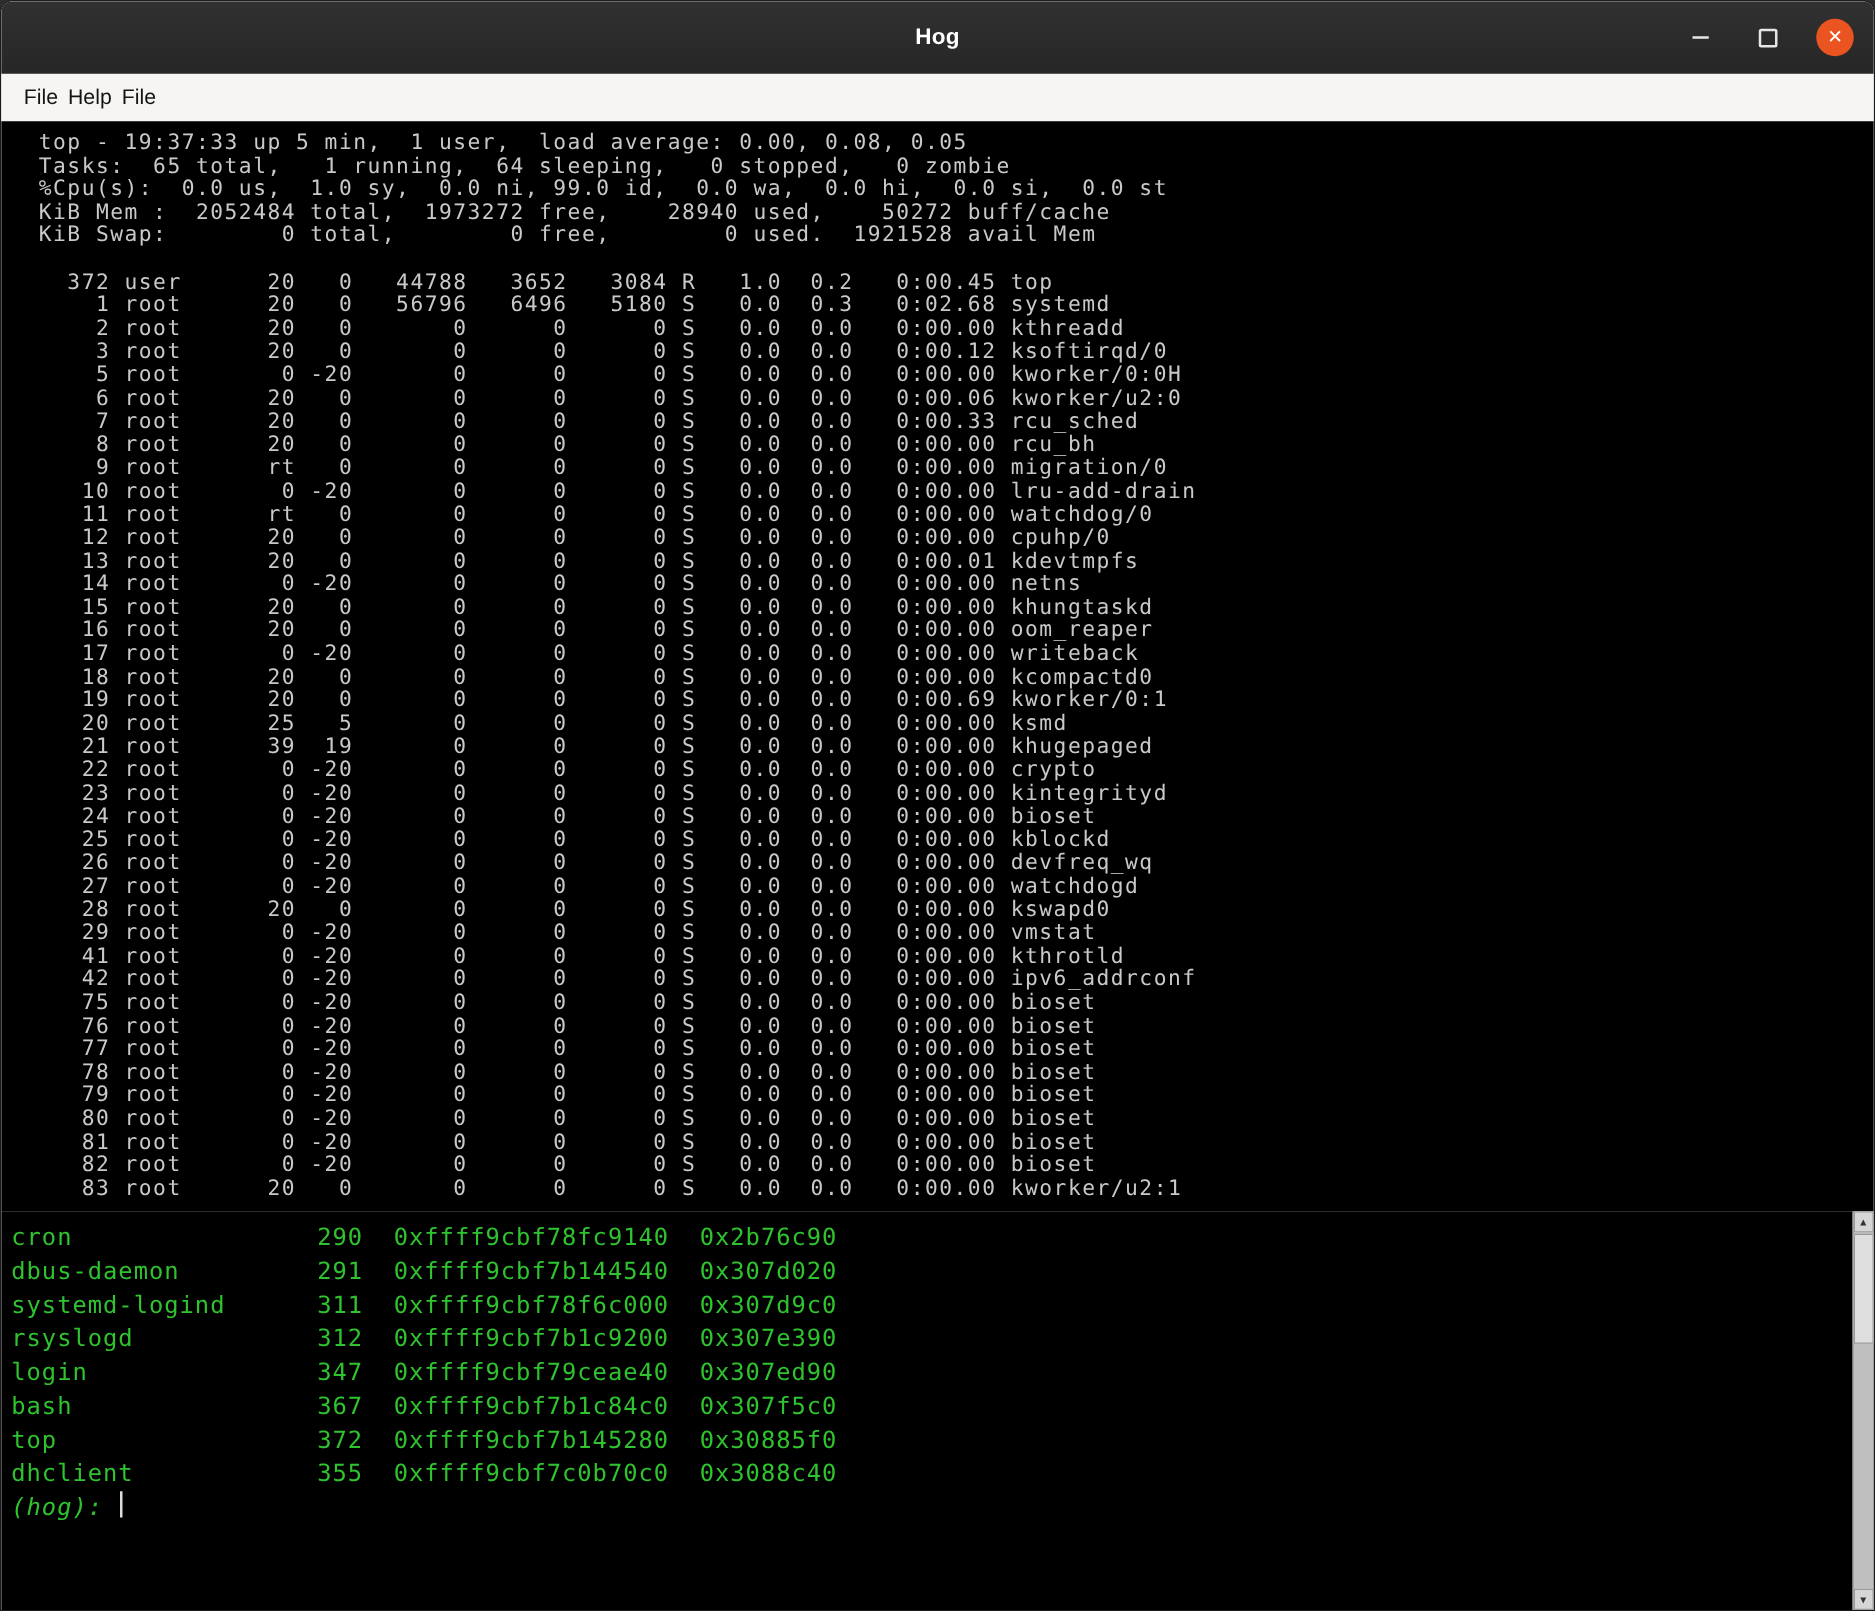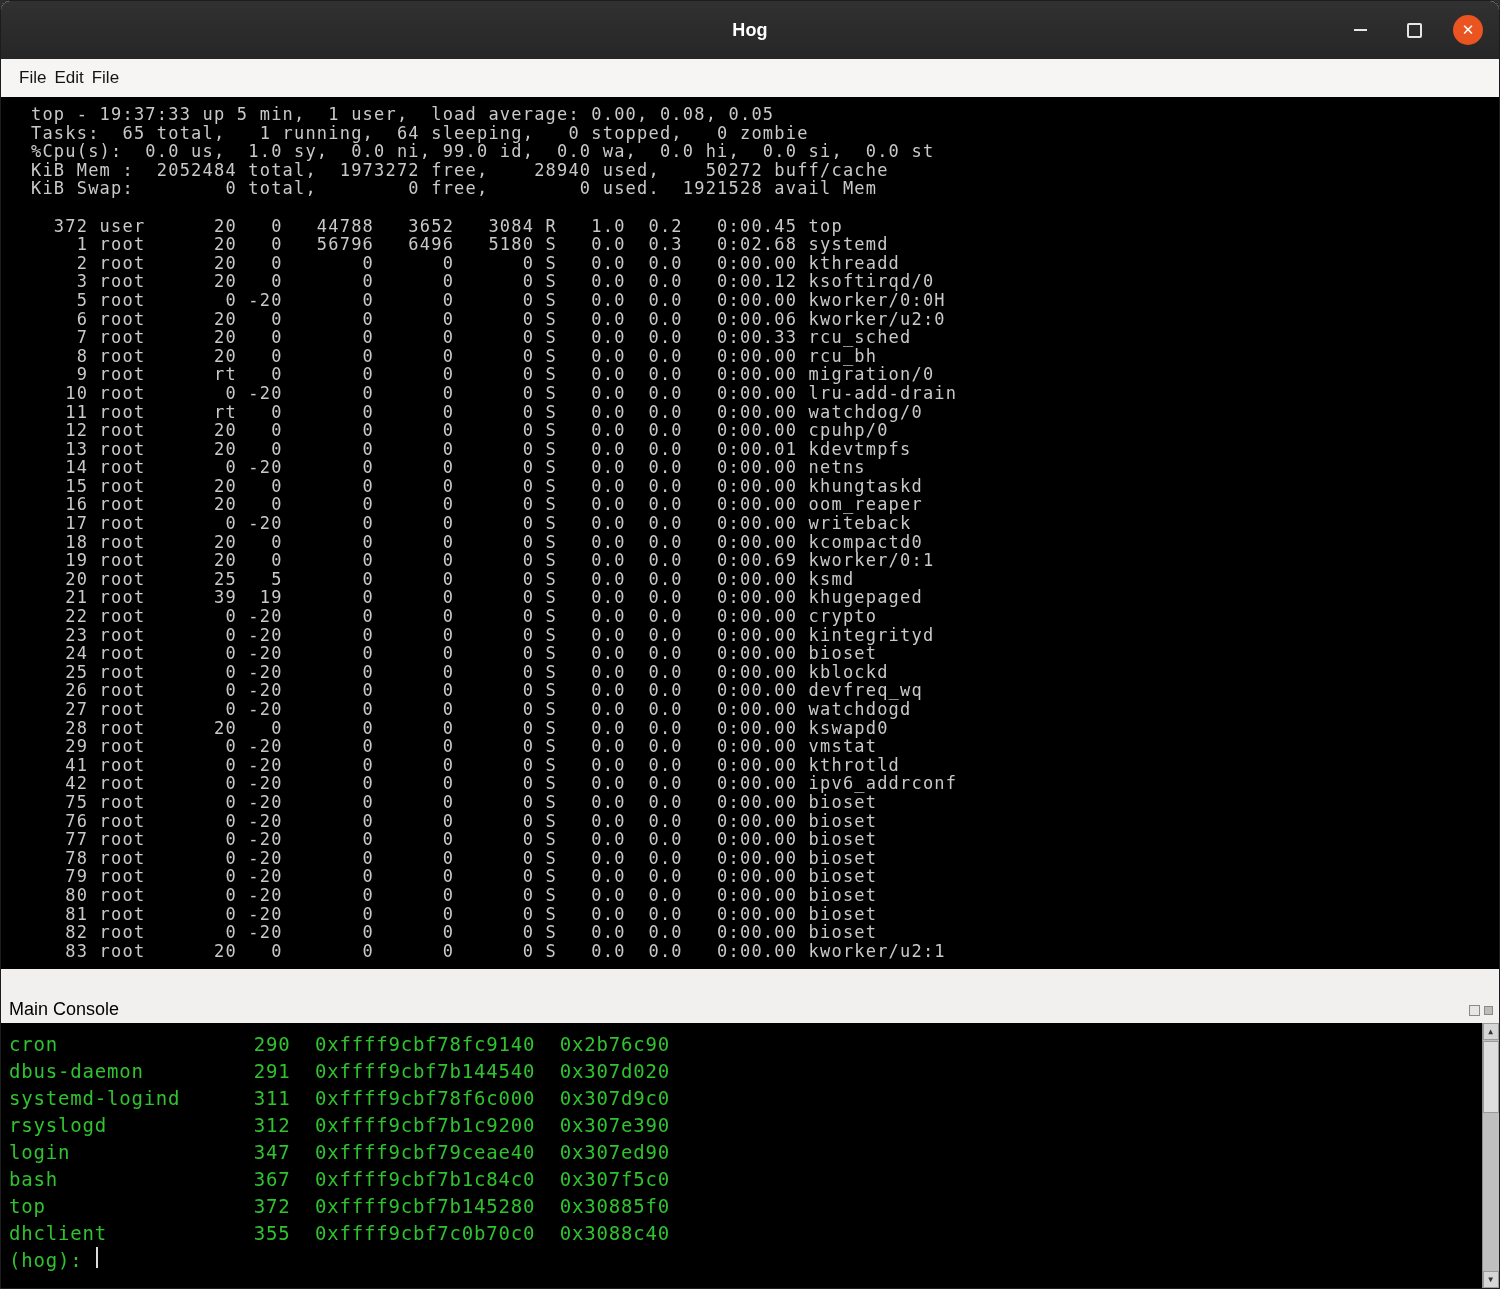--- a/index.html
+++ b/index.html
@@ -40,21 +40,21 @@
   .pane-icons{display:flex;gap:4px;align-items:center;padding-bottom:4px;}
   .pane-icon{width:9px;height:9px;border:1px solid #8a8a8a;display:inline-block;background:#e7e6e4;}
   .pane-icon.icon-b{width:7px;height:7px;background:#bdbcba;}
 
   
   .console-pane{flex:1;background:var(--term-bg,#000);position:relative;box-sizing:border-box;
                 padding:8px 14px 0 8px;font-family:"DejaVu Sans Mono",monospace;
                 font-size:19px;line-height:27px;letter-spacing:.8px;
                 color:var(--green,#2fc32f);overflow:hidden;}
   .console-pane div{white-space:pre;}
-  .prompt-line{display:flex;align-items:flex-start;white-space:pre;}
+  .prompt-line{display:flex;align-items:flex-start;white-space:pre;font-style:italic;}
   .prompt-line span{white-space:pre;}
   .cursor{display:inline-block;width:2px;height:21px;background:#dcdcdc;margin-left:1px;}
 
   
   .scrollbar{position:absolute;right:0;top:0;bottom:0;width:17px;background:#bfbfbf;
              border-left:1px solid #8f8f8f;display:flex;flex-direction:column;box-sizing:border-box;}
   .sb-btn{flex:0 0 17px;height:17px;background:#d6d6d6;border:1px solid #9a9a9a;box-sizing:border-box;
           display:flex;align-items:center;justify-content:center;}
   .arr{font-size:8px;color:#333;line-height:1;}
   .sb-track{flex:1;position:relative;background:#bfbfbf;}
@@ -76,37 +76,30 @@
         <span class="max-glyph"></span>
       </div>
       <div class="wbtn close">
         <span class="close-glyph">✕</span>
       </div>
     </div>
   </div>
 
   <div class="menubar">
     <span class="menu-item">File</span>
-    <span class="menu-item">Edit</span>
+    <span class="menu-item">Help</span>
     <span class="menu-item">File</span>
   </div>
 
   <div class="top-pane">
     <div id="top-summary"><div>top - 19:37:33 up 5 min,  1 user,  load average: 0.00, 0.08, 0.05</div><div>Tasks:  65 total,   1 running,  64 sleeping,   0 stopped,   0 zombie</div><div>%Cpu(s):  0.0 us,  1.0 sy,  0.0 ni, 99.0 id,  0.0 wa,  0.0 hi,  0.0 si,  0.0 st</div><div>KiB Mem :  2052484 total,  1973272 free,    28940 used,    50272 buff/cache</div><div>KiB Swap:        0 total,        0 free,        0 used.  1921528 avail Mem</div></div>
     <div class="blank-line"> </div>
     <div id="proc-rows"><div>  372 user      20   0   44788   3652   3084 R   1.0  0.2   0:00.45 top</div><div>    1 root      20   0   56796   6496   5180 S   0.0  0.3   0:02.68 systemd</div><div>    2 root      20   0       0      0      0 S   0.0  0.0   0:00.00 kthreadd</div><div>    3 root      20   0       0      0      0 S   0.0  0.0   0:00.12 ksoftirqd/0</div><div>    5 root       0 -20       0      0      0 S   0.0  0.0   0:00.00 kworker/0:0H</div><div>    6 root      20   0       0      0      0 S   0.0  0.0   0:00.06 kworker/u2:0</div><div>    7 root      20   0       0      0      0 S   0.0  0.0   0:00.33 rcu_sched</div><div>    8 root      20   0       0      0      0 S   0.0  0.0   0:00.00 rcu_bh</div><div>    9 root      rt   0       0      0      0 S   0.0  0.0   0:00.00 migration/0</div><div>   10 root       0 -20       0      0      0 S   0.0  0.0   0:00.00 lru-add-drain</div><div>   11 root      rt   0       0      0      0 S   0.0  0.0   0:00.00 watchdog/0</div><div>   12 root      20   0       0      0      0 S   0.0  0.0   0:00.00 cpuhp/0</div><div>   13 root      20   0       0      0      0 S   0.0  0.0   0:00.01 kdevtmpfs</div><div>   14 root       0 -20       0      0      0 S   0.0  0.0   0:00.00 netns</div><div>   15 root      20   0       0      0      0 S   0.0  0.0   0:00.00 khungtaskd</div><div>   16 root      20   0       0      0      0 S   0.0  0.0   0:00.00 oom_reaper</div><div>   17 root       0 -20       0      0      0 S   0.0  0.0   0:00.00 writeback</div><div>   18 root      20   0       0      0      0 S   0.0  0.0   0:00.00 kcompactd0</div><div>   19 root      20   0       0      0      0 S   0.0  0.0   0:00.69 kworker/0:1</div><div>   20 root      25   5       0      0      0 S   0.0  0.0   0:00.00 ksmd</div><div>   21 root      39  19       0      0      0 S   0.0  0.0   0:00.00 khugepaged</div><div>   22 root       0 -20       0      0      0 S   0.0  0.0   0:00.00 crypto</div><div>   23 root       0 -20       0      0      0 S   0.0  0.0   0:00.00 kintegrityd</div><div>   24 root       0 -20       0      0      0 S   0.0  0.0   0:00.00 bioset</div><div>   25 root       0 -20       0      0      0 S   0.0  0.0   0:00.00 kblockd</div><div>   26 root       0 -20       0      0      0 S   0.0  0.0   0:00.00 devfreq_wq</div><div>   27 root       0 -20       0      0      0 S   0.0  0.0   0:00.00 watchdogd</div><div>   28 root      20   0       0      0      0 S   0.0  0.0   0:00.00 kswapd0</div><div>   29 root       0 -20       0      0      0 S   0.0  0.0   0:00.00 vmstat</div><div>   41 root       0 -20       0      0      0 S   0.0  0.0   0:00.00 kthrotld</div><div>   42 root       0 -20       0      0      0 S   0.0  0.0   0:00.00 ipv6_addrconf</div><div>   75 root       0 -20       0      0      0 S   0.0  0.0   0:00.00 bioset</div><div>   76 root       0 -20       0      0      0 S   0.0  0.0   0:00.00 bioset</div><div>   77 root       0 -20       0      0      0 S   0.0  0.0   0:00.00 bioset</div><div>   78 root       0 -20       0      0      0 S   0.0  0.0   0:00.00 bioset</div><div>   79 root       0 -20       0      0      0 S   0.0  0.0   0:00.00 bioset</div><div>   80 root       0 -20       0      0      0 S   0.0  0.0   0:00.00 bioset</div><div>   81 root       0 -20       0      0      0 S   0.0  0.0   0:00.00 bioset</div><div>   82 root       0 -20       0      0      0 S   0.0  0.0   0:00.00 bioset</div><div>   83 root      20   0       0      0      0 S   0.0  0.0   0:00.00 kworker/u2:1</div></div>
   </div>
 
-  <div class="console-header">
-    <span class="console-title">Main Console</span>
-    <span class="pane-icons">
-      <span class="pane-icon icon-a"></span>
-      <span class="pane-icon icon-b"></span>
-    </span>
-  </div>
 
   <div class="console-pane">
     <div id="console-lines"><div>cron                290  0xffff9cbf78fc9140  0x2b76c90</div><div>dbus-daemon         291  0xffff9cbf7b144540  0x307d020</div><div>systemd-logind      311  0xffff9cbf78f6c000  0x307d9c0</div><div>rsyslogd            312  0xffff9cbf7b1c9200  0x307e390</div><div>login               347  0xffff9cbf79ceae40  0x307ed90</div><div>bash                367  0xffff9cbf7b1c84c0  0x307f5c0</div><div>top                 372  0xffff9cbf7b145280  0x30885f0</div><div>dhclient            355  0xffff9cbf7c0b70c0  0x3088c40</div></div>
     <div class="prompt-line">
       <span>(hog): </span>
       <span class="cursor"></span>
     </div>
     <div class="scrollbar">
       <div class="sb-btn">
         <span class="arr">▲</span>

